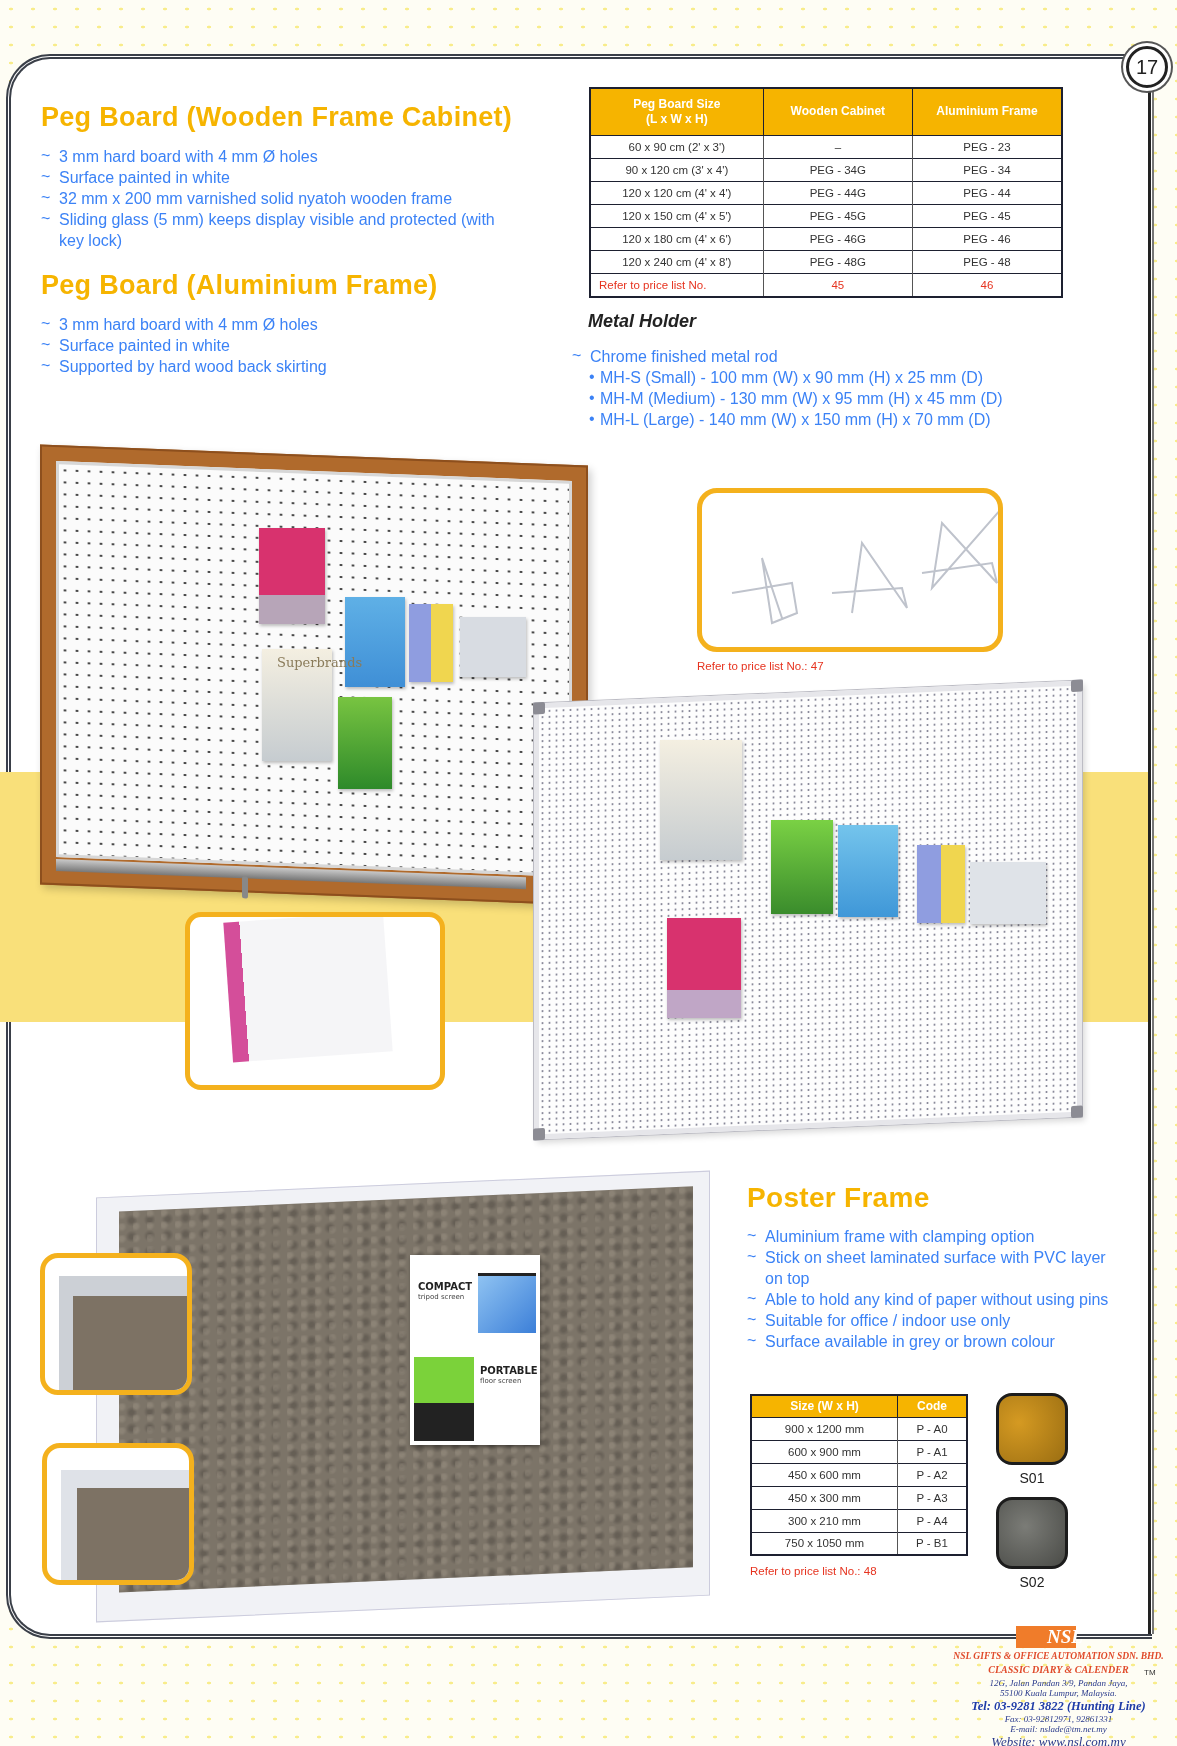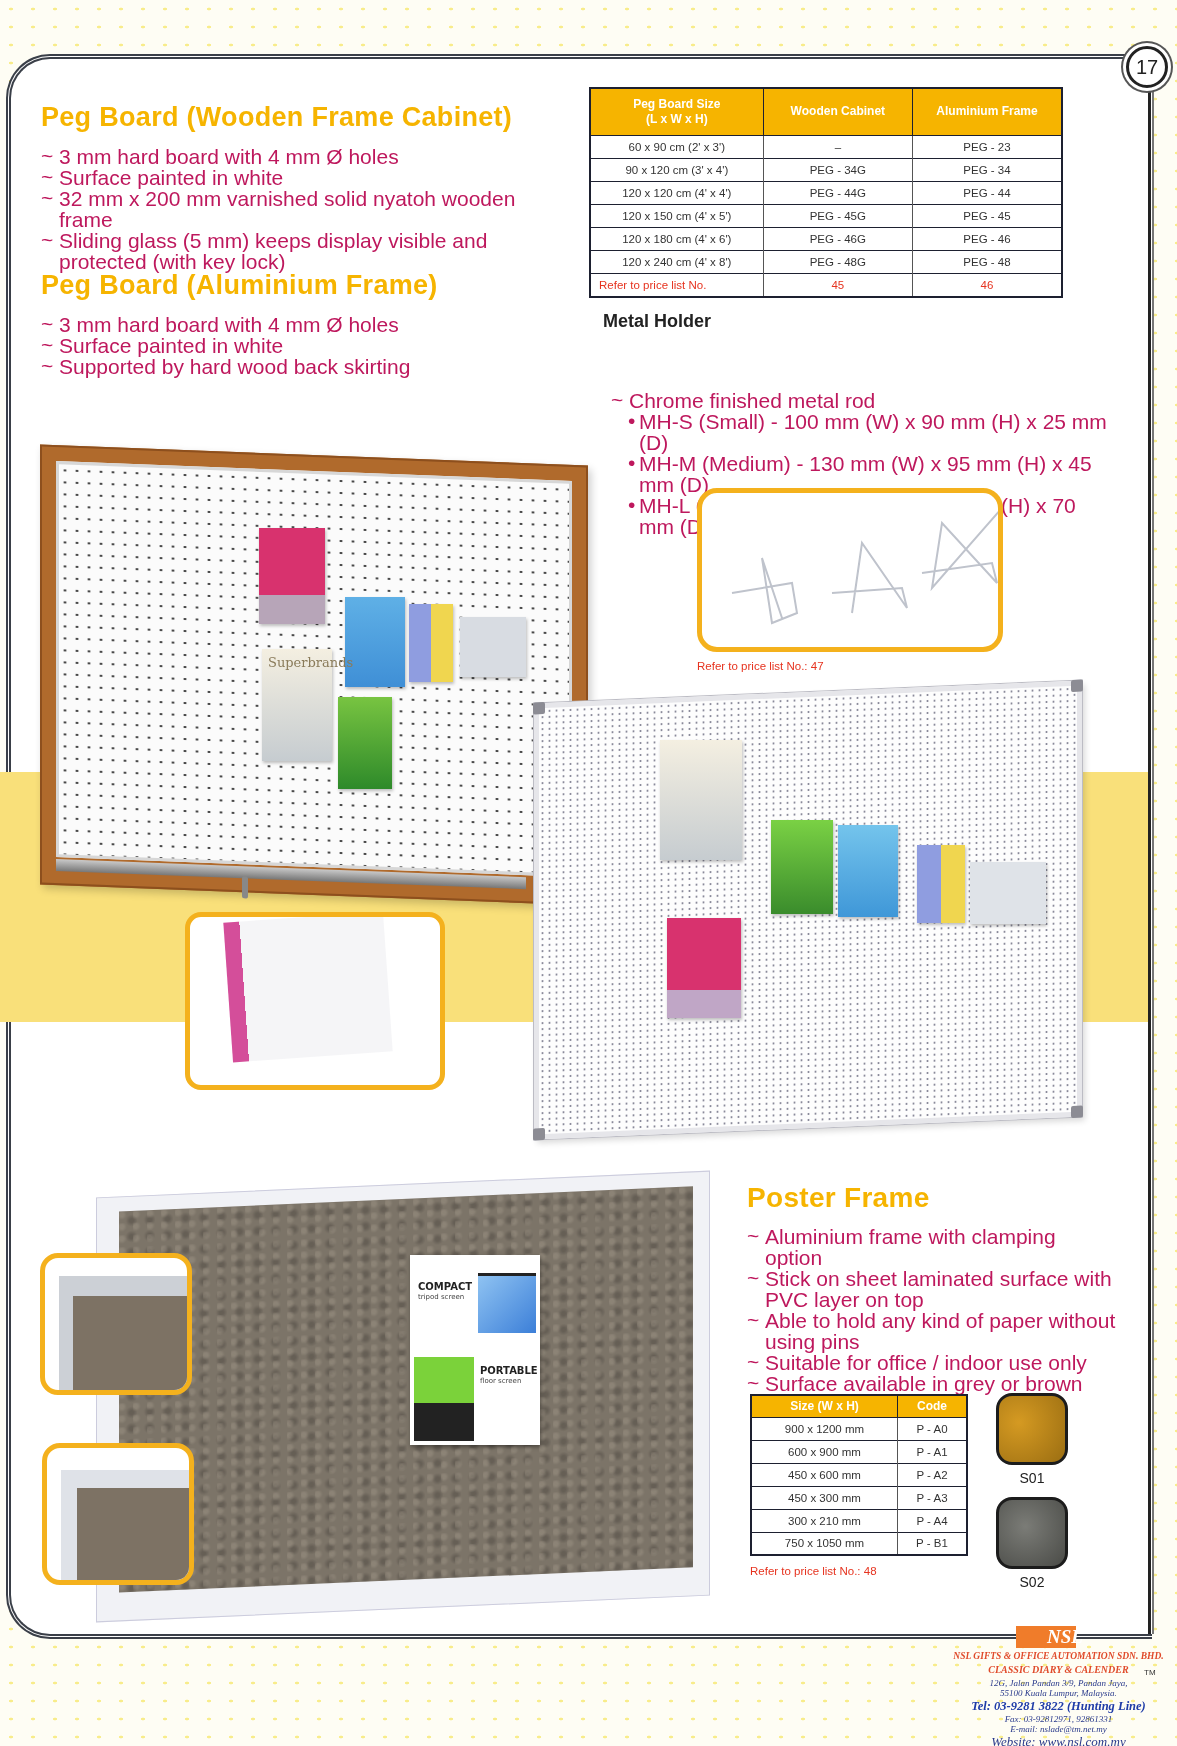--- a/index.html
+++ b/index.html
@@ -31,21 +31,21 @@
       font-size: 20px; color: #222;
     }
     .yellow-band {
       position: absolute; left: 0; top: 772px; width: 1148px; height: 250px;
       background: #f9e07a;
     }
     .section-title {
       position: absolute; color: #f6b400; font-weight: bold; font-size: 27px;
       letter-spacing: 0.3px;
     }
-    .bullets { position: absolute; font-size: 21px; line-height: 21px; color: #be185d; list-style: none; }
+    .bullets { position: absolute; font-size: 16px; line-height: 21px; color: #3b82f6; list-style: none; }
     .bullets li { padding-left: 18px; position: relative; }
     .bullets li::before { content: "~"; position: absolute; left: 0; top: -1px; }
     .bullets li.sub { padding-left: 28px; }
     .bullets li.sub::before { content: "•"; left: 17px; }
     .sub-title { position: absolute; font-size: 18px; font-weight: bold; color: #222; }
 
     table.spec { position: absolute; border-collapse: collapse; border: 2px solid #1d2030; background: #fff; }
     table.spec th {
       background: #f6b400; color: #fff; font-size: 12px; font-weight: bold;
       border: 1.5px solid #1d2030; text-align: center; line-height: 15px;
@@ -203,22 +203,22 @@
     <td>PEG - 48</td>
   </tr>
   <tr style="height:24px;">
     <td class="ref-left">Refer to price list No.</td>
     <td class="ref">45</td>
     <td class="ref">46</td>
   </tr>
 </tbody>
   </table>
 
-<div class="sub-title" style="left:603px; top:311px;">Metal Holder</div>
-<ul class="bullets" style="left:611px; top:346px; width:500px;margin-top:44px;">
+<div class="sub-title" style="left:588px; top:311px;font-style:italic;">Metal Holder</div>
+<ul class="bullets" style="left:572px; top:346px; width:500px;">
   <li>Chrome finished metal rod</li>
   <li class="sub">MH-S (Small) - 100 mm (W) x 90 mm (H) x 25 mm (D)</li>
   <li class="sub">MH-M (Medium) - 130 mm (W) x 95 mm (H) x 45 mm (D)</li>
   <li class="sub">MH-L (Large) - 140 mm (W) x 150 mm (H) x 70 mm (D)</li>
 </ul>
 
 <div class="inset pegboard-big" style="left:697px; top:488px; width:306px; height:164px; border-radius:20px;">
   <svg width="306" height="164" viewBox="0 0 306 164">
     <g fill="none" stroke="#bfc3cc" stroke-width="2">
       <path d="M30 100 L90 90 L95 120 L70 130 L60 65 L80 125"></path>
@@ -232,21 +232,21 @@
 <div class="wooden-cabinet">
   <div class="inner pegboard"></div>
   <div class="rail"></div>
   <div class="lock"></div>
 </div>
 <div class="book" style="left:259px; top:528px; width:66px; height:96px; background:linear-gradient(#d8326e 0 70%, #b7a5b8 70%);"></div>
 <div class="book" style="left:345px; top:597px; width:60px; height:90px; background:linear-gradient(#5fb0e6,#3f8fd6);"></div>
 <div class="book" style="left:409px; top:604px; width:44px; height:78px; background:linear-gradient(90deg,#8f9de0 50%, #f0d64f 50%);"></div>
 <div class="book" style="left:460px; top:617px; width:66px; height:60px; background:#d8dce2;"></div>
 <div class="book" style="left:262px; top:649px; width:70px; height:112px; background:linear-gradient(#f4efe1,#c6ccd0);">
-  <div style="font-family:'DejaVu Serif',serif; font-size:13px; color:#8a7b5a; padding:6px 6px;">Superbrands</div>
+  <div style="font-family:'DejaVu Serif',serif; font-size:13px; color:#8a7b5a; padding:6px 15px;">Superbrands</div>
 </div>
 <div class="book" style="left:338px; top:697px; width:54px; height:92px; background:linear-gradient(#78c441,#2e8a2a);"></div>
 
 <div class="aluminium-board pegboard-fine">
   <div class="corner" style="left:-6px; top:-6px;"></div>
   <div class="corner" style="right:-6px; top:-6px;"></div>
   <div class="corner" style="left:-6px; bottom:-6px;"></div>
   <div class="corner" style="right:-6px; bottom:-6px;"></div>
 </div>
 <div class="book" style="left:660px; top:740px; width:82px; height:120px; background:linear-gradient(#f4efe1,#c6ccd0);"></div>

